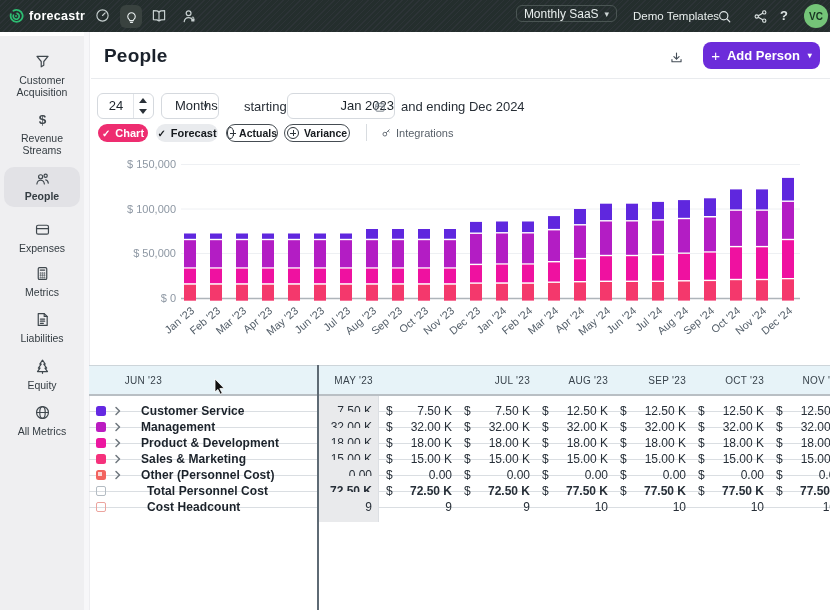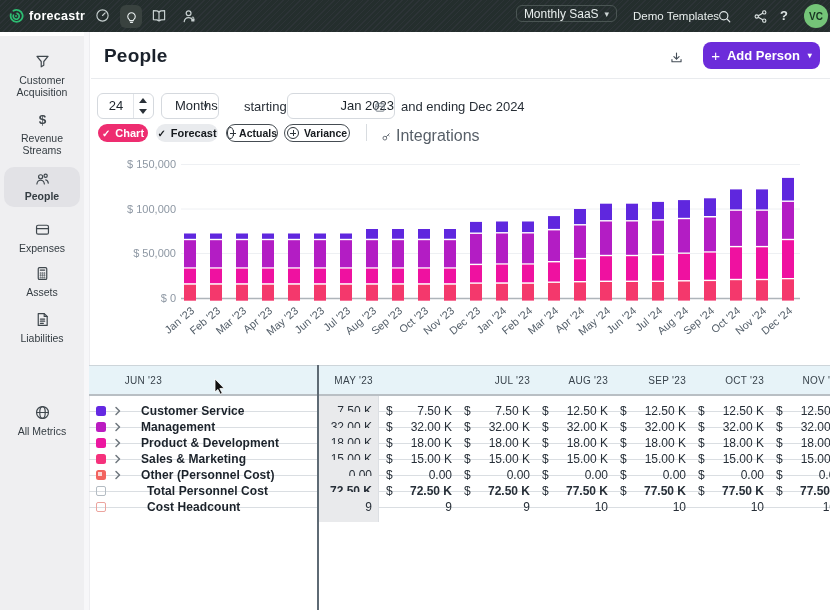--- a/index.html
+++ b/index.html
@@ -43,21 +43,21 @@
   font-size:13px;color:#1d242b;line-height:24px;padding-left:13px;text-align:right;}
 .pill{position:absolute;top:92px;height:18px;border-radius:9px;font-size:11px;font-weight:bold;display:flex;align-items:center;}
 .pillchart{left:14px;width:50px;background:#ee2d70;color:#fff;justify-content:center;}
 .pillfc{left:72px;width:62px;background:#e9ebee;color:#15191d;justify-content:center;}
 .pillo{border:1.2px solid #454c52;background:#fff;color:#15191d;justify-content:center;font-size:10.5px;}
 .ck{font-size:10px;margin-right:5px;}
 .plus{display:inline-block;width:12px;height:12px;border:1.1px solid #2d343a;border-radius:50%;margin-right:5px;position:relative;}
 .plus:before{content:"";position:absolute;left:2.4px;top:4.8px;width:5.4px;height:1.2px;background:#2d343a;}
 .plus:after{content:"";position:absolute;left:4.8px;top:2.4px;width:1.2px;height:5.4px;background:#2d343a;}
 .vdiv{position:absolute;left:282px;top:92px;height:17px;border-left:1px solid #d8dce0;}
-.integ{position:absolute;left:297px;top:95px;font-size:16px;color:#575f68;}
+.integ{position:absolute;left:297px;top:95px;font-size:11px;color:#575f68;}
 .tablewrap{position:absolute;left:5px;top:333px;width:741px;height:245px;overflow:hidden;font-size:12px;}
 .thead{position:relative;height:31px;background:#e7f3f8;border-top:1px solid #cdd5da;border-bottom:2px solid #b9bfc4;white-space:nowrap;}
 .th-name{position:absolute;left:4px;top:0;width:224px;line-height:29px;padding-left:4px;font-size:10px;letter-spacing:0.4px;color:#39434c;}
 .th-may{position:absolute;left:228px;top:0;width:62px;line-height:29px;text-align:right;padding-right:6px;font-size:10px;letter-spacing:0.3px;color:#39434c;}
 .th-m{display:inline-block;width:78px;line-height:29px;text-align:right;padding-right:5px;font-size:10px;letter-spacing:0.3px;color:#39434c;}
 .thead .th-m:nth-of-type(3){margin-left:290px;}
 .trow{position:relative;height:16px;border-bottom:1px solid #dadee2;white-space:nowrap;}
 .td-name{position:absolute;left:0;top:0;width:228px;height:30px;}
 .sw{position:absolute;left:7px;top:10px;width:10px;height:10px;border-radius:2.5px;}
 .chev{position:absolute;left:25px;top:10px;line-height:0;}
@@ -157,31 +157,38 @@
           <circle cx="7.7" cy="9.4" r="0.3"></circle>
           <circle cx="10" cy="9.4" r="0.3"></circle>
           <circle cx="12.3" cy="9.4" r="0.3"></circle>
           <circle cx="7.7" cy="12" r="0.3"></circle>
           <circle cx="10" cy="12" r="0.3"></circle>
           <circle cx="12.3" cy="12" r="0.3"></circle>
           <circle cx="7.7" cy="14.6" r="0.3"></circle>
           <circle cx="10" cy="14.6" r="0.3"></circle>
           <circle cx="12.3" cy="14.6" r="0.3"></circle>
         </svg></div>
-      <div class="sbtxt">Assets</div>
+      <div class="sbtxt">Metrics</div>
     </div>
     <div class="sbitem" style="top:275px;">
       <div class="sbicon"><svg width="17" height="17" viewBox="0 0 20 20" fill="none" stroke="#3f474d" stroke-width="1.4" stroke-linecap="round" stroke-linejoin="round">
           <path d="M5 3h7l3.5 3.5V17H5z"></path>
           <path d="M12 3v3.5H15.5"></path>
           <line x1="7.5" y1="9.5" x2="12.5" y2="9.5"></line>
           <line x1="7.5" y1="12" x2="12.5" y2="12"></line>
           <line x1="7.5" y1="14.5" x2="11" y2="14.5"></line>
         </svg></div>
       <div class="sbtxt">Liabilities</div>
+    </div>
+    <div class="sbitem" style="top:322px;">
+      <div class="sbicon"><svg width="17" height="17" viewBox="0 0 20 20" fill="none" stroke="#3f474d" stroke-width="1.4" stroke-linecap="round" stroke-linejoin="round">
+          <path d="M10 2.5l3.2 4.6h-1.7l3.4 4.7h-2l3 4.2H4.1l3-4.2h-2l3.4-4.7H6.8z"></path>
+          <line x1="10" y1="16" x2="10" y2="18"></line>
+        </svg></div>
+      <div class="sbtxt">Equity</div>
     </div>
     <div class="sbitem" style="top:368px;">
       <div class="sbicon"><svg width="17" height="17" viewBox="0 0 20 20" fill="none" stroke="#3f474d" stroke-width="1.4" stroke-linecap="round" stroke-linejoin="round">
           <circle cx="10" cy="10" r="7"></circle>
           <ellipse cx="10" cy="10" rx="3.2" ry="7"></ellipse>
           <line x1="3" y1="10" x2="17" y2="10"></line>
         </svg></div>
       <div class="sbtxt">All Metrics</div>
     </div>
   </div>

